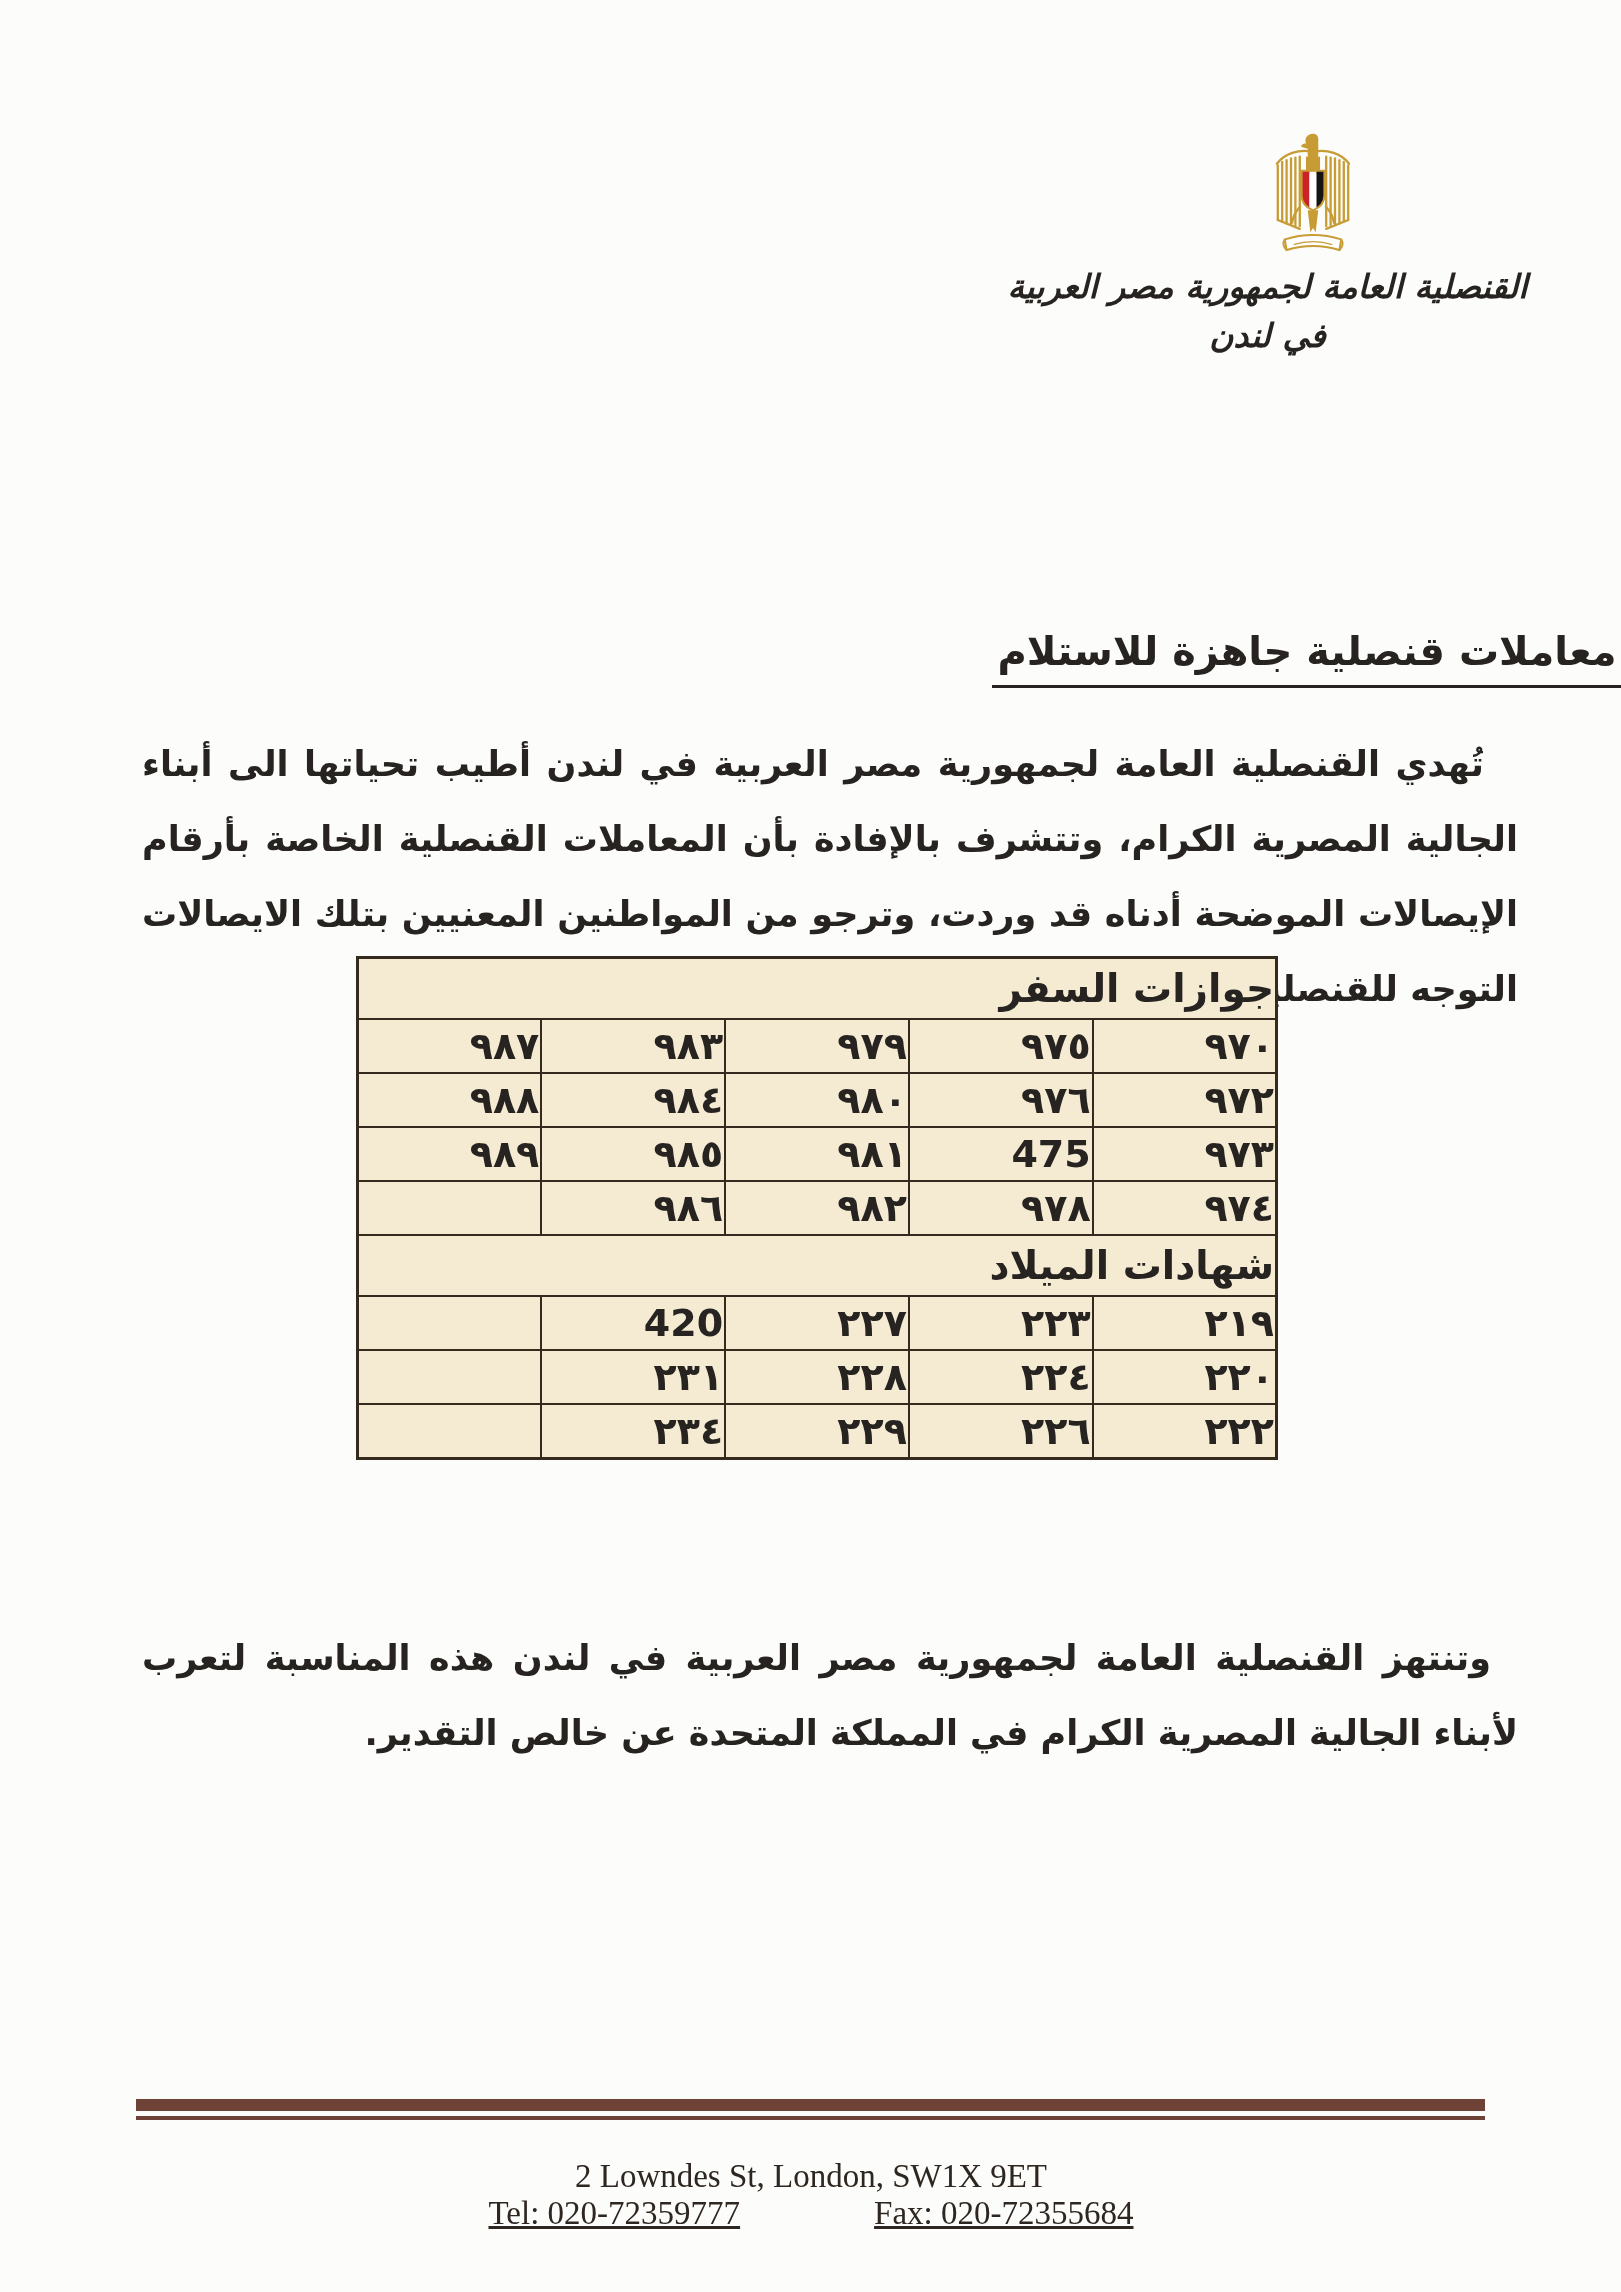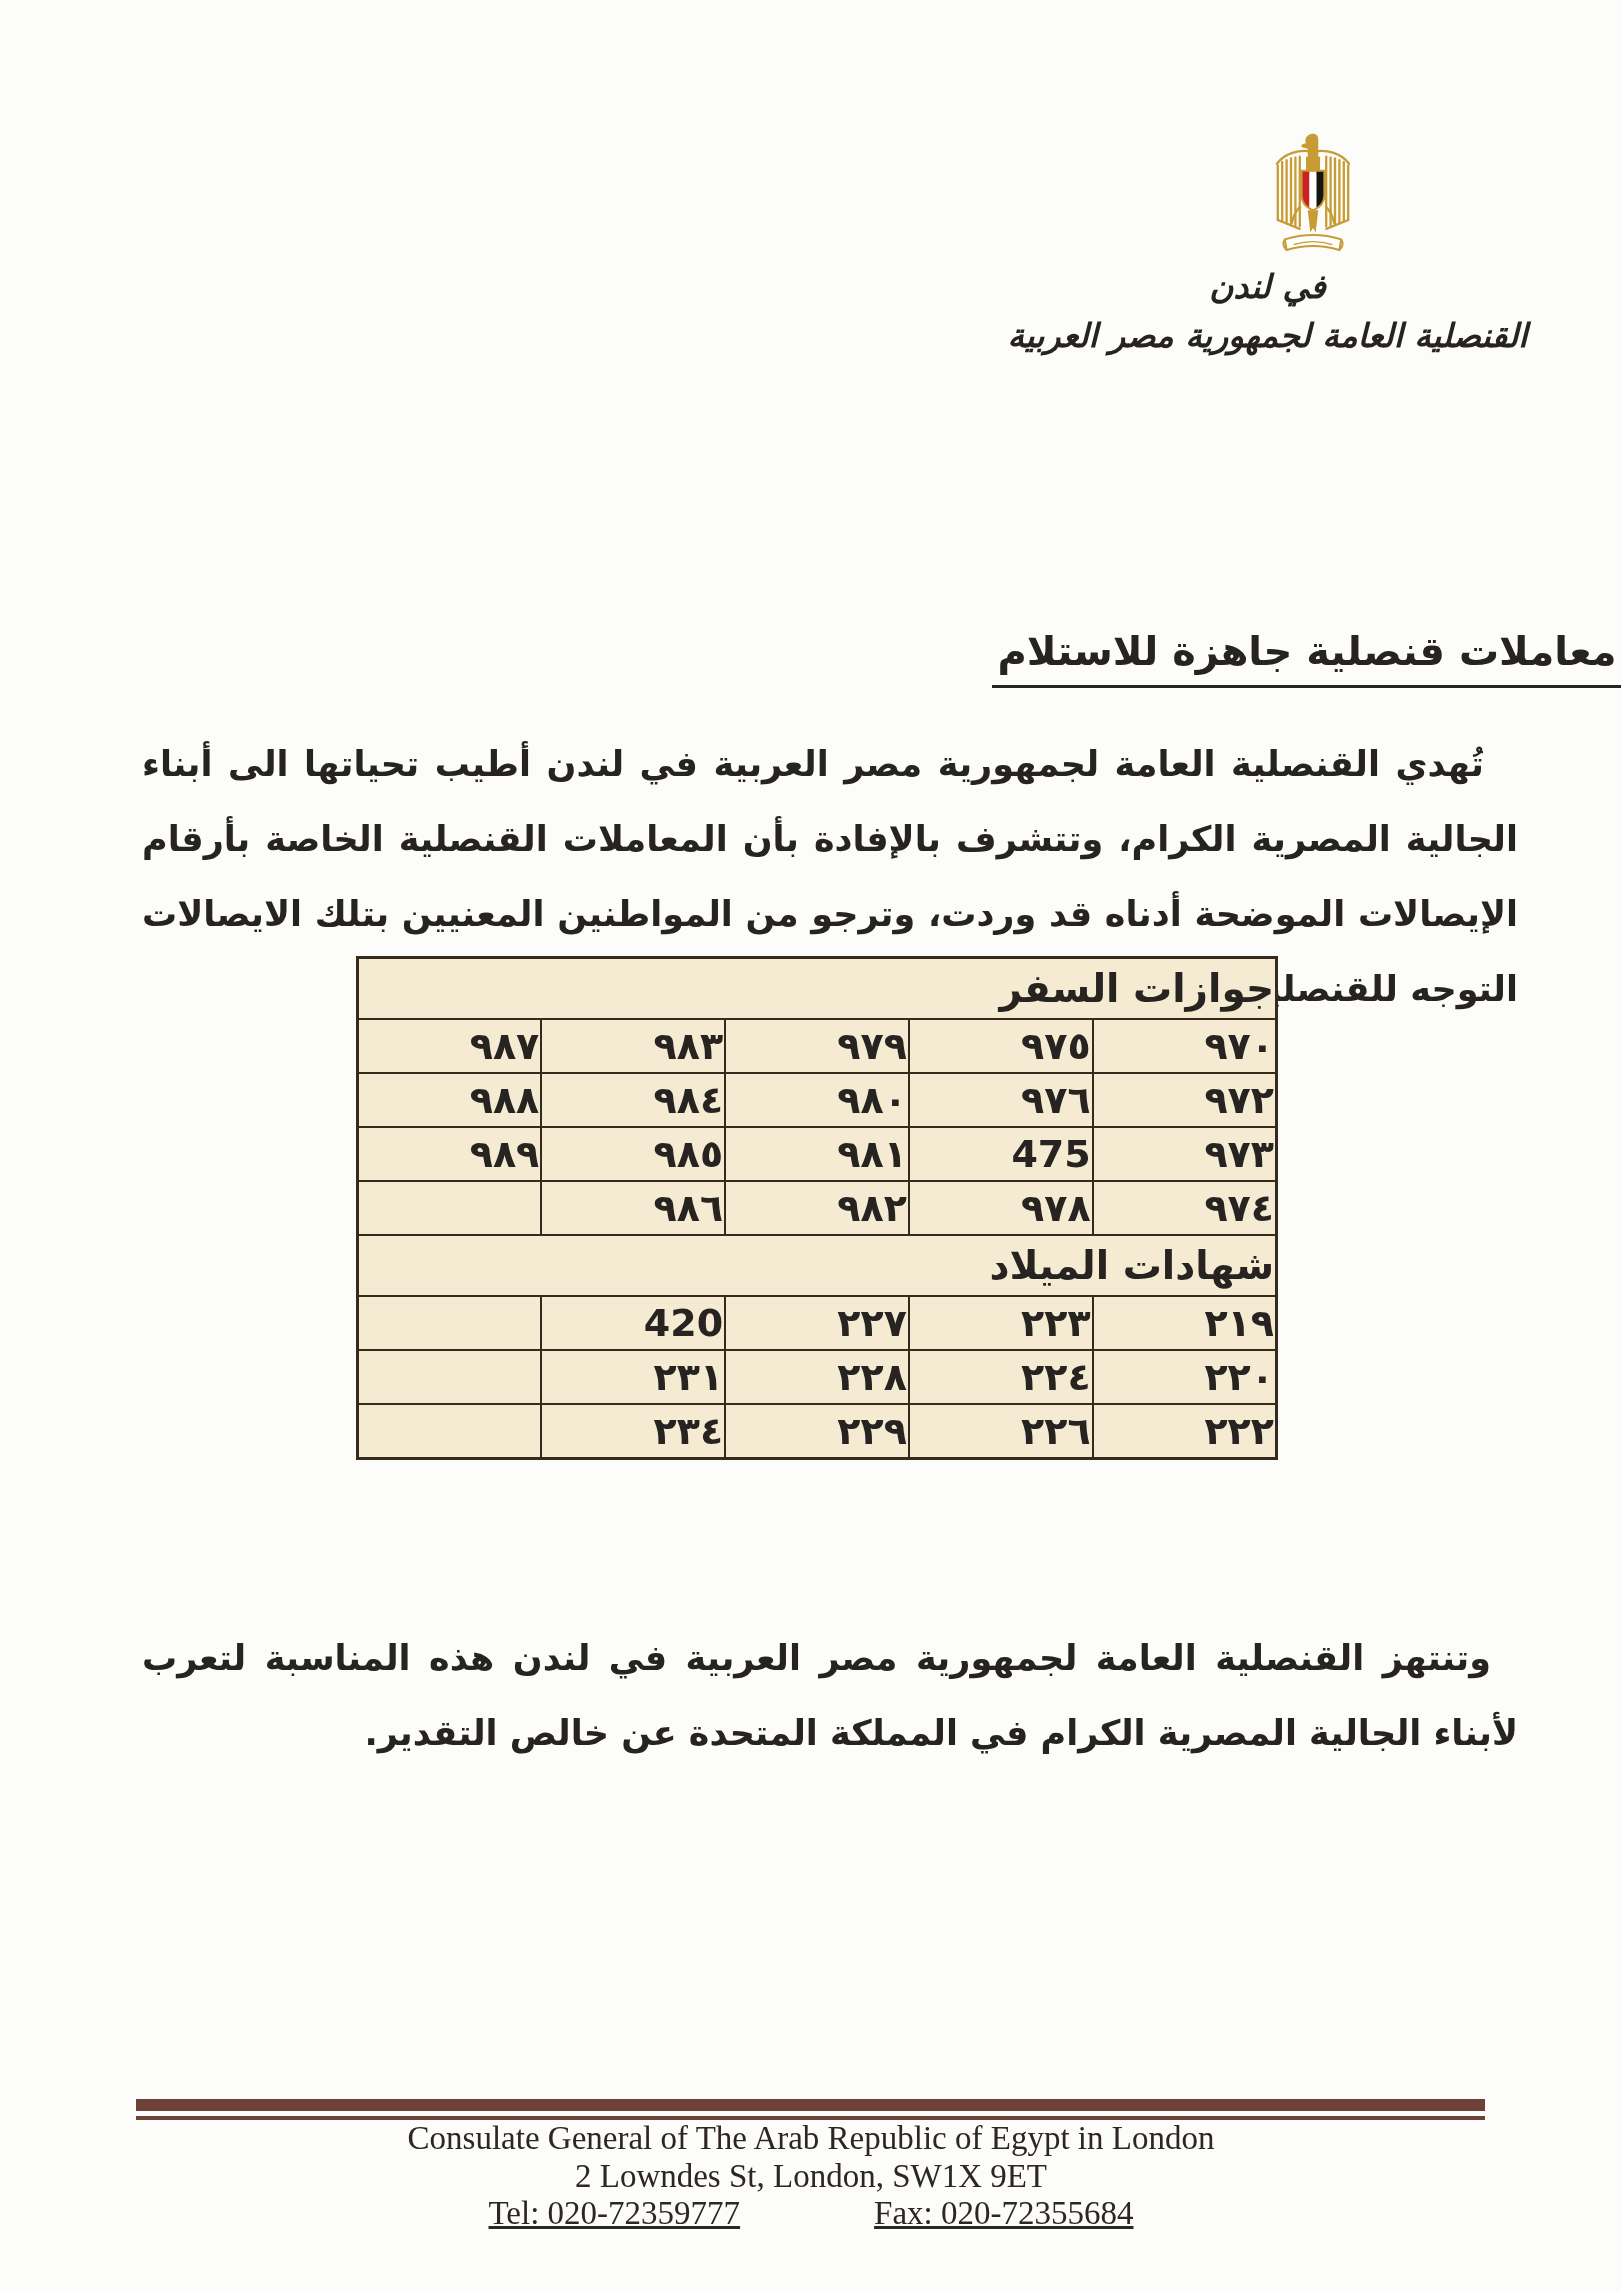--- a/index.html
+++ b/index.html
@@ -89,22 +89,22 @@
       <path d="M37 52 L63 52 L63 80 Q63 91 50 97 Q37 91 37 80 Z" fill="none" stroke="var(--emblem-gold,#C79C34)" stroke-width="2.4"></path>
       <path d="M36 92 C30 98 27 105 26 112 M64 92 C70 98 73 105 74 112" stroke="var(--emblem-gold,#C79C34)" stroke-width="2.6" fill="none"></path>
       <path d="M44 97 L56 97 L53 122 L50 117 L47 122 Z" fill="var(--emblem-gold,#C79C34)"></path>
       <path d="M18 130 Q50 120 82 130 L80 142 Q50 133 20 142 Z" fill="#ffffff" stroke="var(--emblem-gold,#C79C34)" stroke-width="2.2"></path>
       <path d="M18 130 Q14 136 20 142 M82 130 Q86 136 80 142" fill="none" stroke="var(--emblem-gold,#C79C34)" stroke-width="2.2"></path>
       <path d="M28 136 Q50 129 72 136" fill="none" stroke="var(--emblem-gold,#C79C34)" stroke-width="1.4"></path>
     </svg>
   </div>
 
   <div class="org">
+    <div>القنصلية العامة لجمهورية مصر العربية</div>
     <div>في لندن</div>
-    <div>القنصلية العامة لجمهورية مصر العربية</div>
   </div>
 
 
   <div class="title-row">
     <span class="title">معاملات قنصلية جاهزة للاستلام</span>
   </div>
 
   <p class="para intro">تُهدي القنصلية العامة لجمهورية مصر العربية في لندن أطيب تحياتها الى أبناء الجالية المصرية الكرام، وتتشرف بالإفادة بأن المعاملات القنصلية الخاصة بأرقام الإيصالات الموضحة أدناه قد وردت، وترجو من المواطنين المعنيين بتلك الايصالات التوجه للقنصلية العامة لاستلام مستنداتهم.</p>
 
   <table class="receipts" dir="rtl">
@@ -164,21 +164,20 @@
           <td>٢٣٤</td>
           <td></td>
         </tr>
       </tbody>
   </table>
 
   <p class="para closing">وتنتهز القنصلية العامة لجمهورية مصر العربية في لندن هذه المناسبة لتعرب لأبناء الجالية المصرية الكرام في المملكة المتحدة عن خالص التقدير.</p>
 
   <div class="footer-bar"></div>
   <div class="footer-thin"></div>
-  <div class="footer-line f1">Consulate General of The Arab Republic of Egypt in London</div>
   <div class="footer-line f2">2 Lowndes St, London, SW1X 9ET</div>
   <div class="footer-line f3">
     <span>Tel: 020-72359777</span>
     <span>Fax: 020-72355684</span>
   </div>
 
 </div>
 
 
 </body></html>

